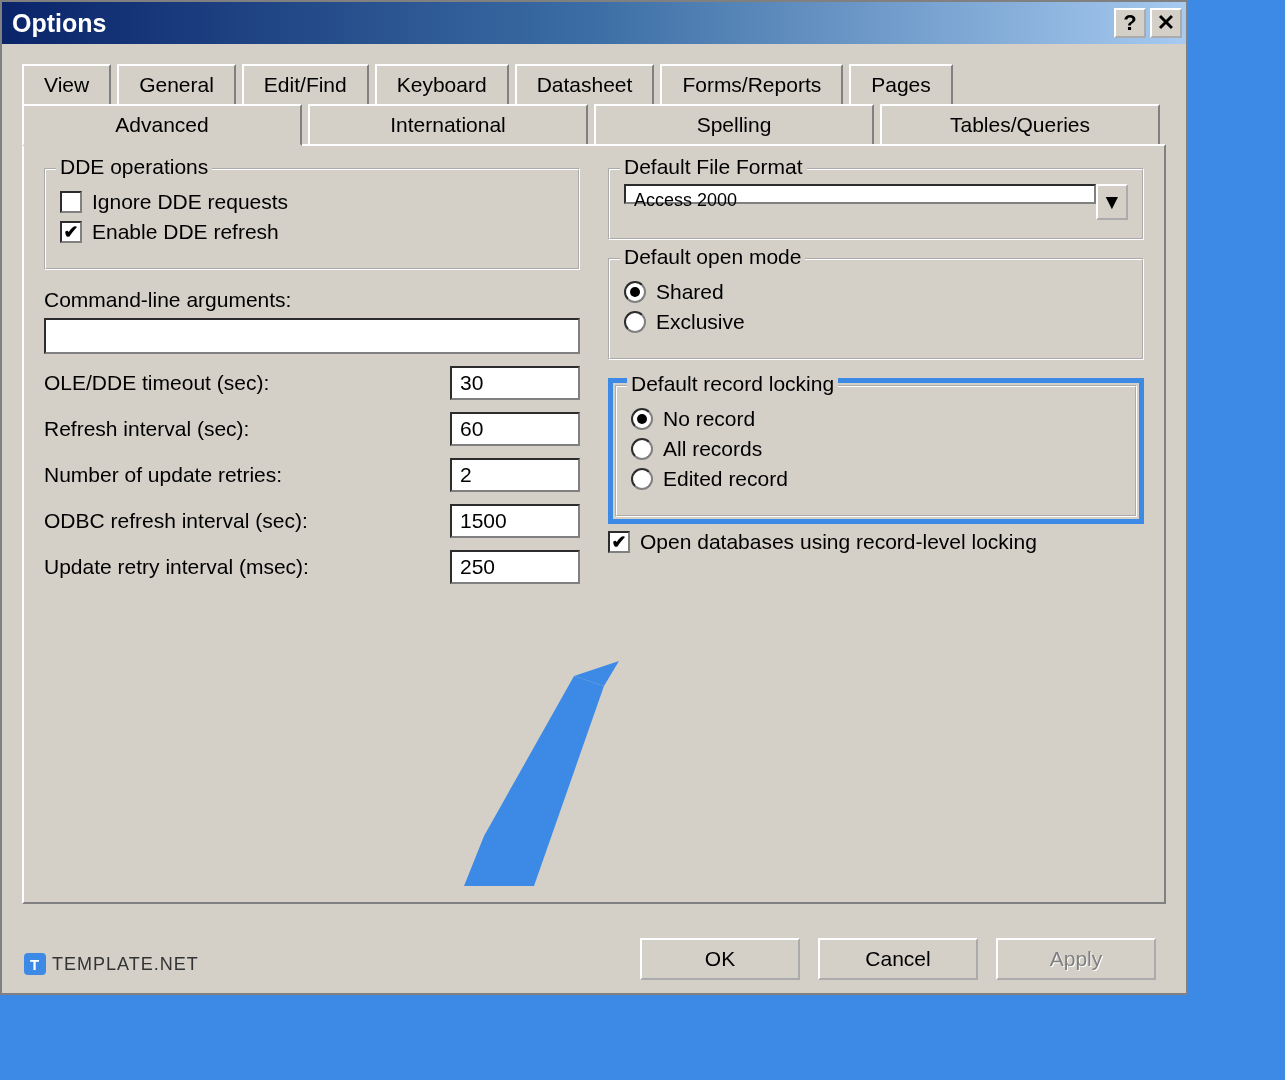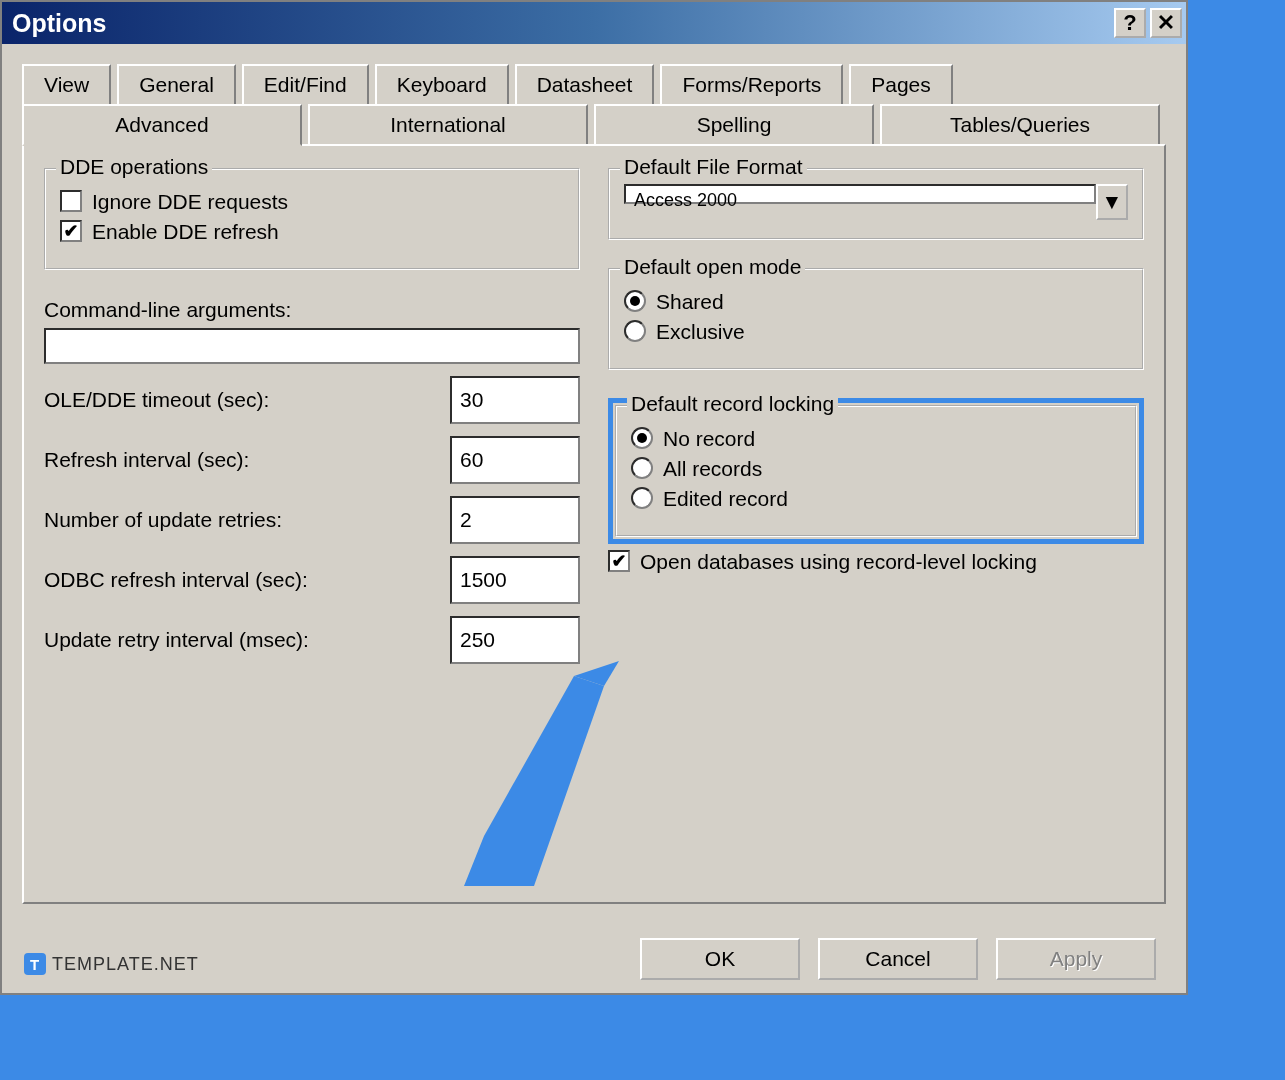--- a/index.html
+++ b/index.html
@@ -100,34 +100,34 @@
     position: relative;
   }
   .content-cols {
     display: flex;
     gap: 28px;
   }
   .left-col, .right-col { flex: 1; }
   .groupbox {
     border: 2px groove #fff;
     padding: 14px 14px 18px 14px;
-    margin-bottom: 28px;
+    margin-bottom: 18px;
     position: relative;
   }
   .groupbox-title {
     position: absolute;
     top: -15px;
     left: 10px;
     background: #d4d0c8;
     padding: 0 4px;
     font-size: 21px;
   }
   .checkbox-row, .radio-row {
     display: flex;
-    align-items: flex-start;
+    align-items: center;
     gap: 10px;
     margin: 6px 0;
     font-size: 21px;
   }
   .checkbox {
     width: 22px;
     height: 22px;
     background: #fff;
     border: 2px inset #808080;
     display: inline-flex;
@@ -173,21 +173,21 @@
     align-items: center;
     justify-content: center;
     margin: 12px 0;
   }
   .num-row label {
     font-size: 21px;
     flex: 1;
   }
   .num-input {
     width: 130px;
-    height: 48px;
+    height: 34px;
     background: #fff;
     border: 2px inset #808080;
     padding: 2px 8px;
     font-size: 21px;
     font-family: inherit;
   }
   .dropdown {
     display: flex;
     width: 100%;
   }

